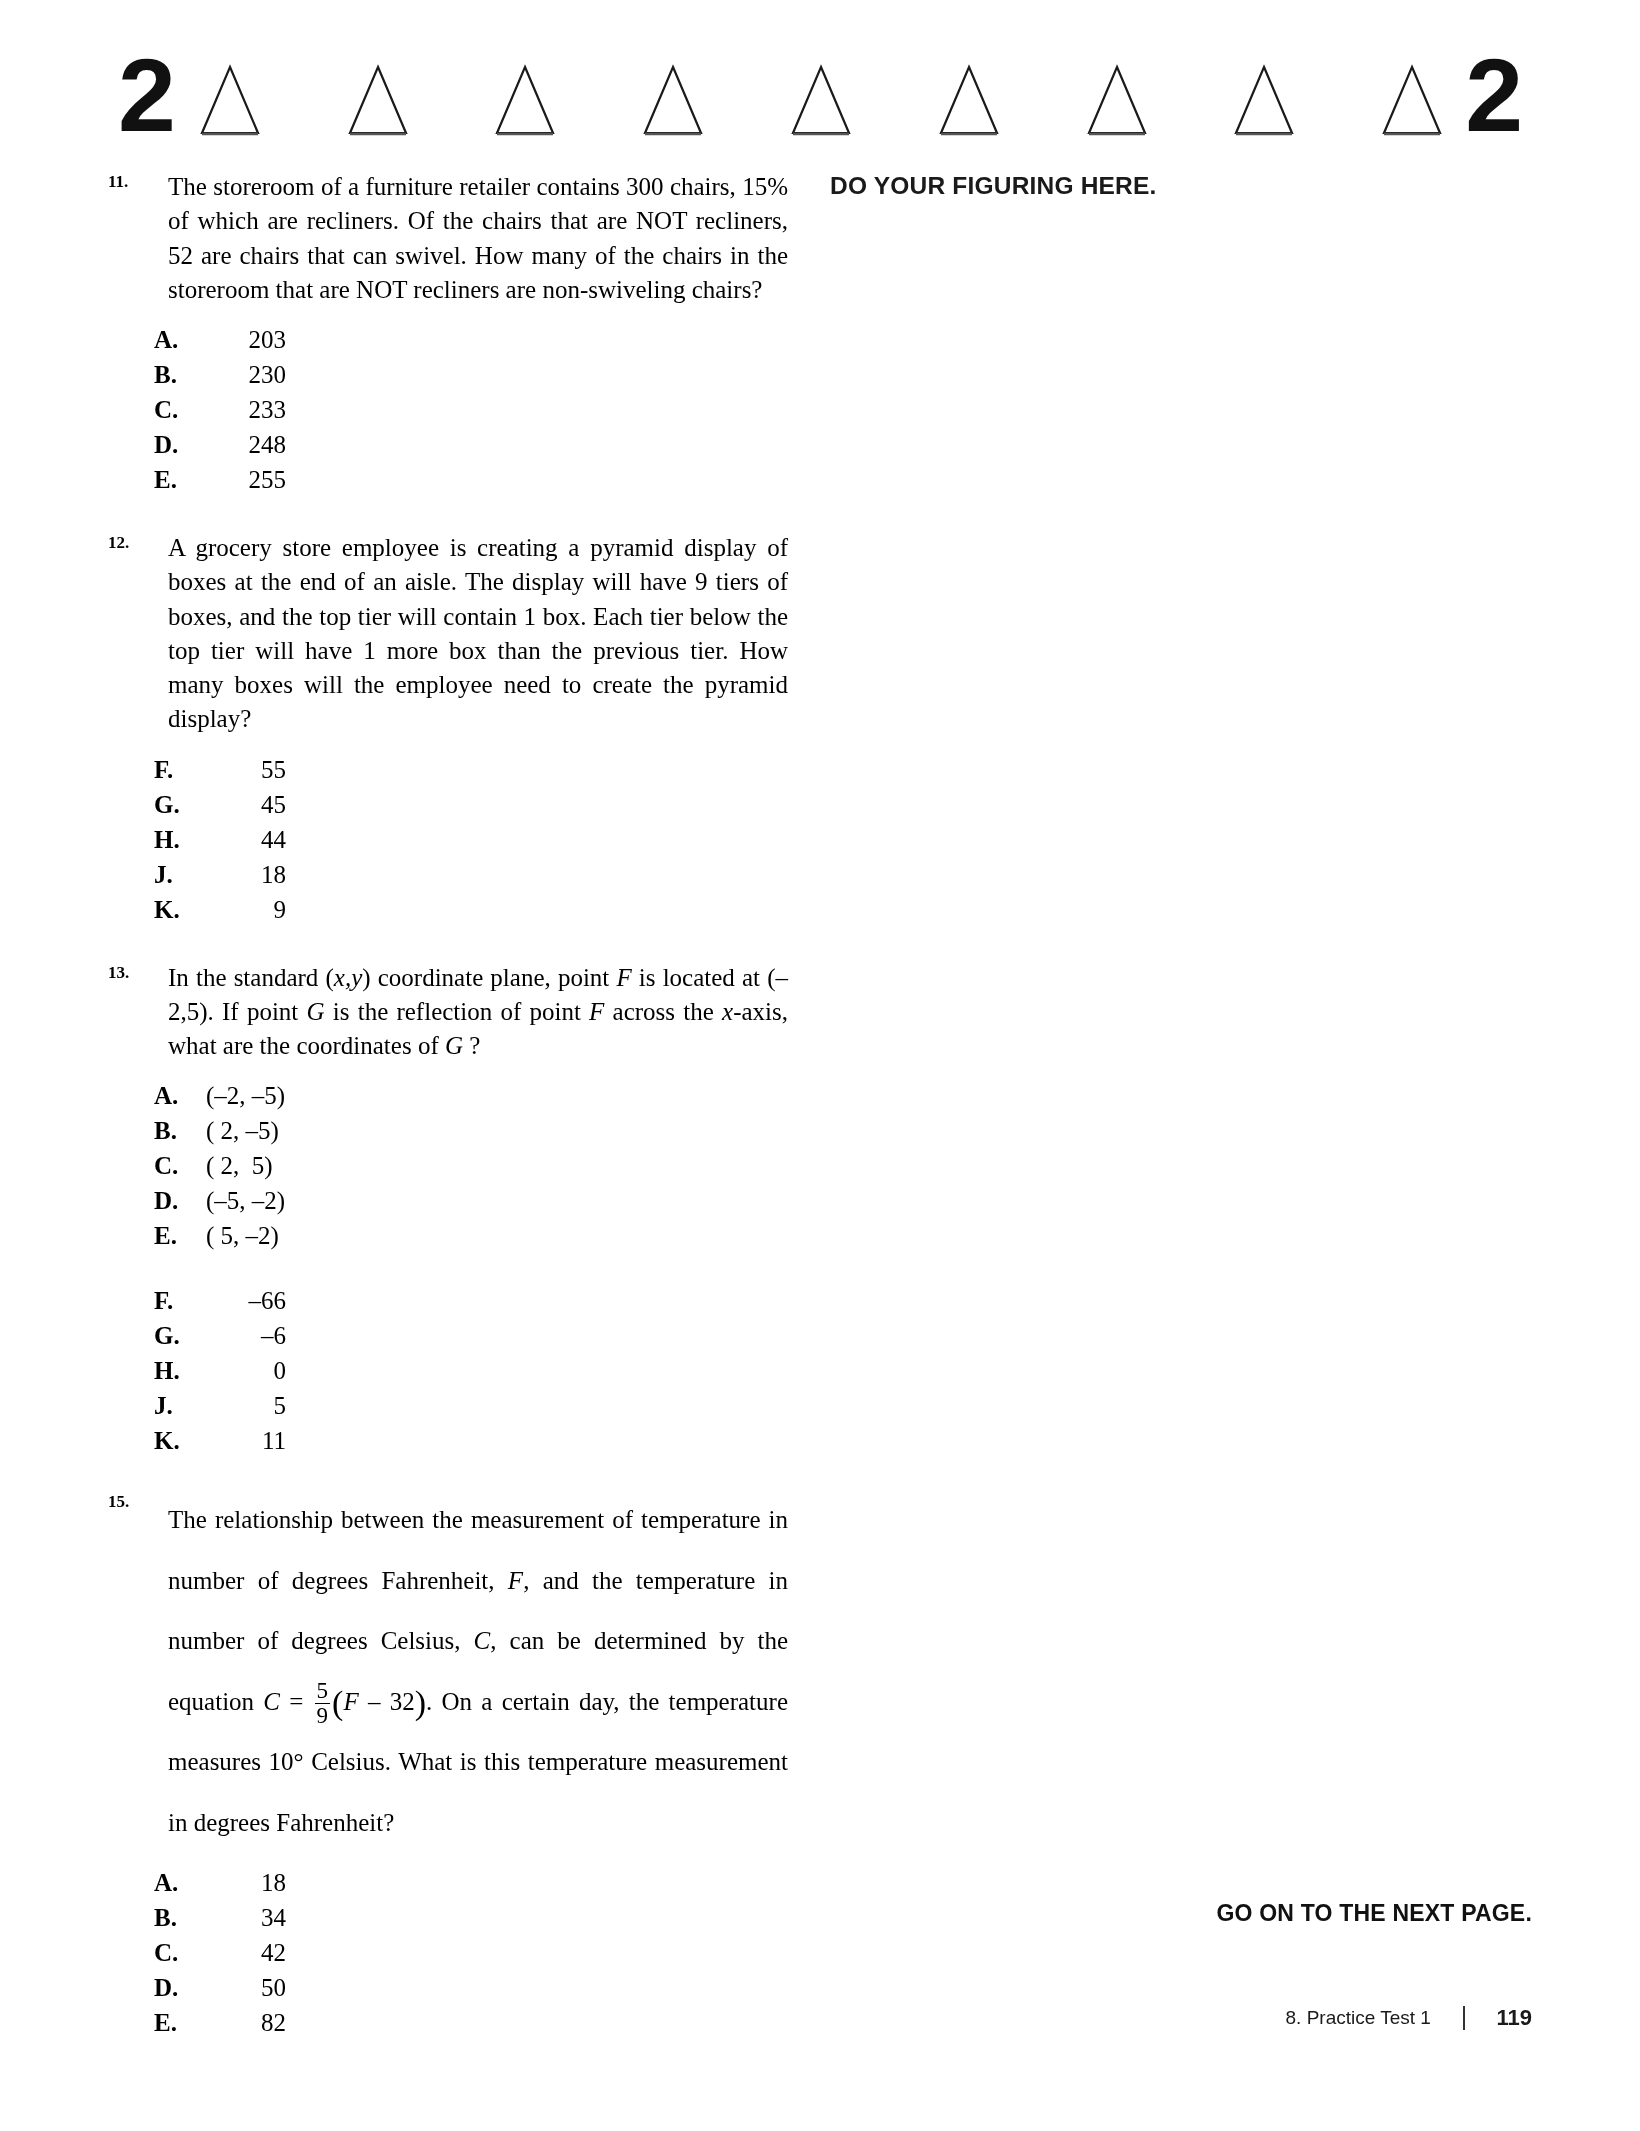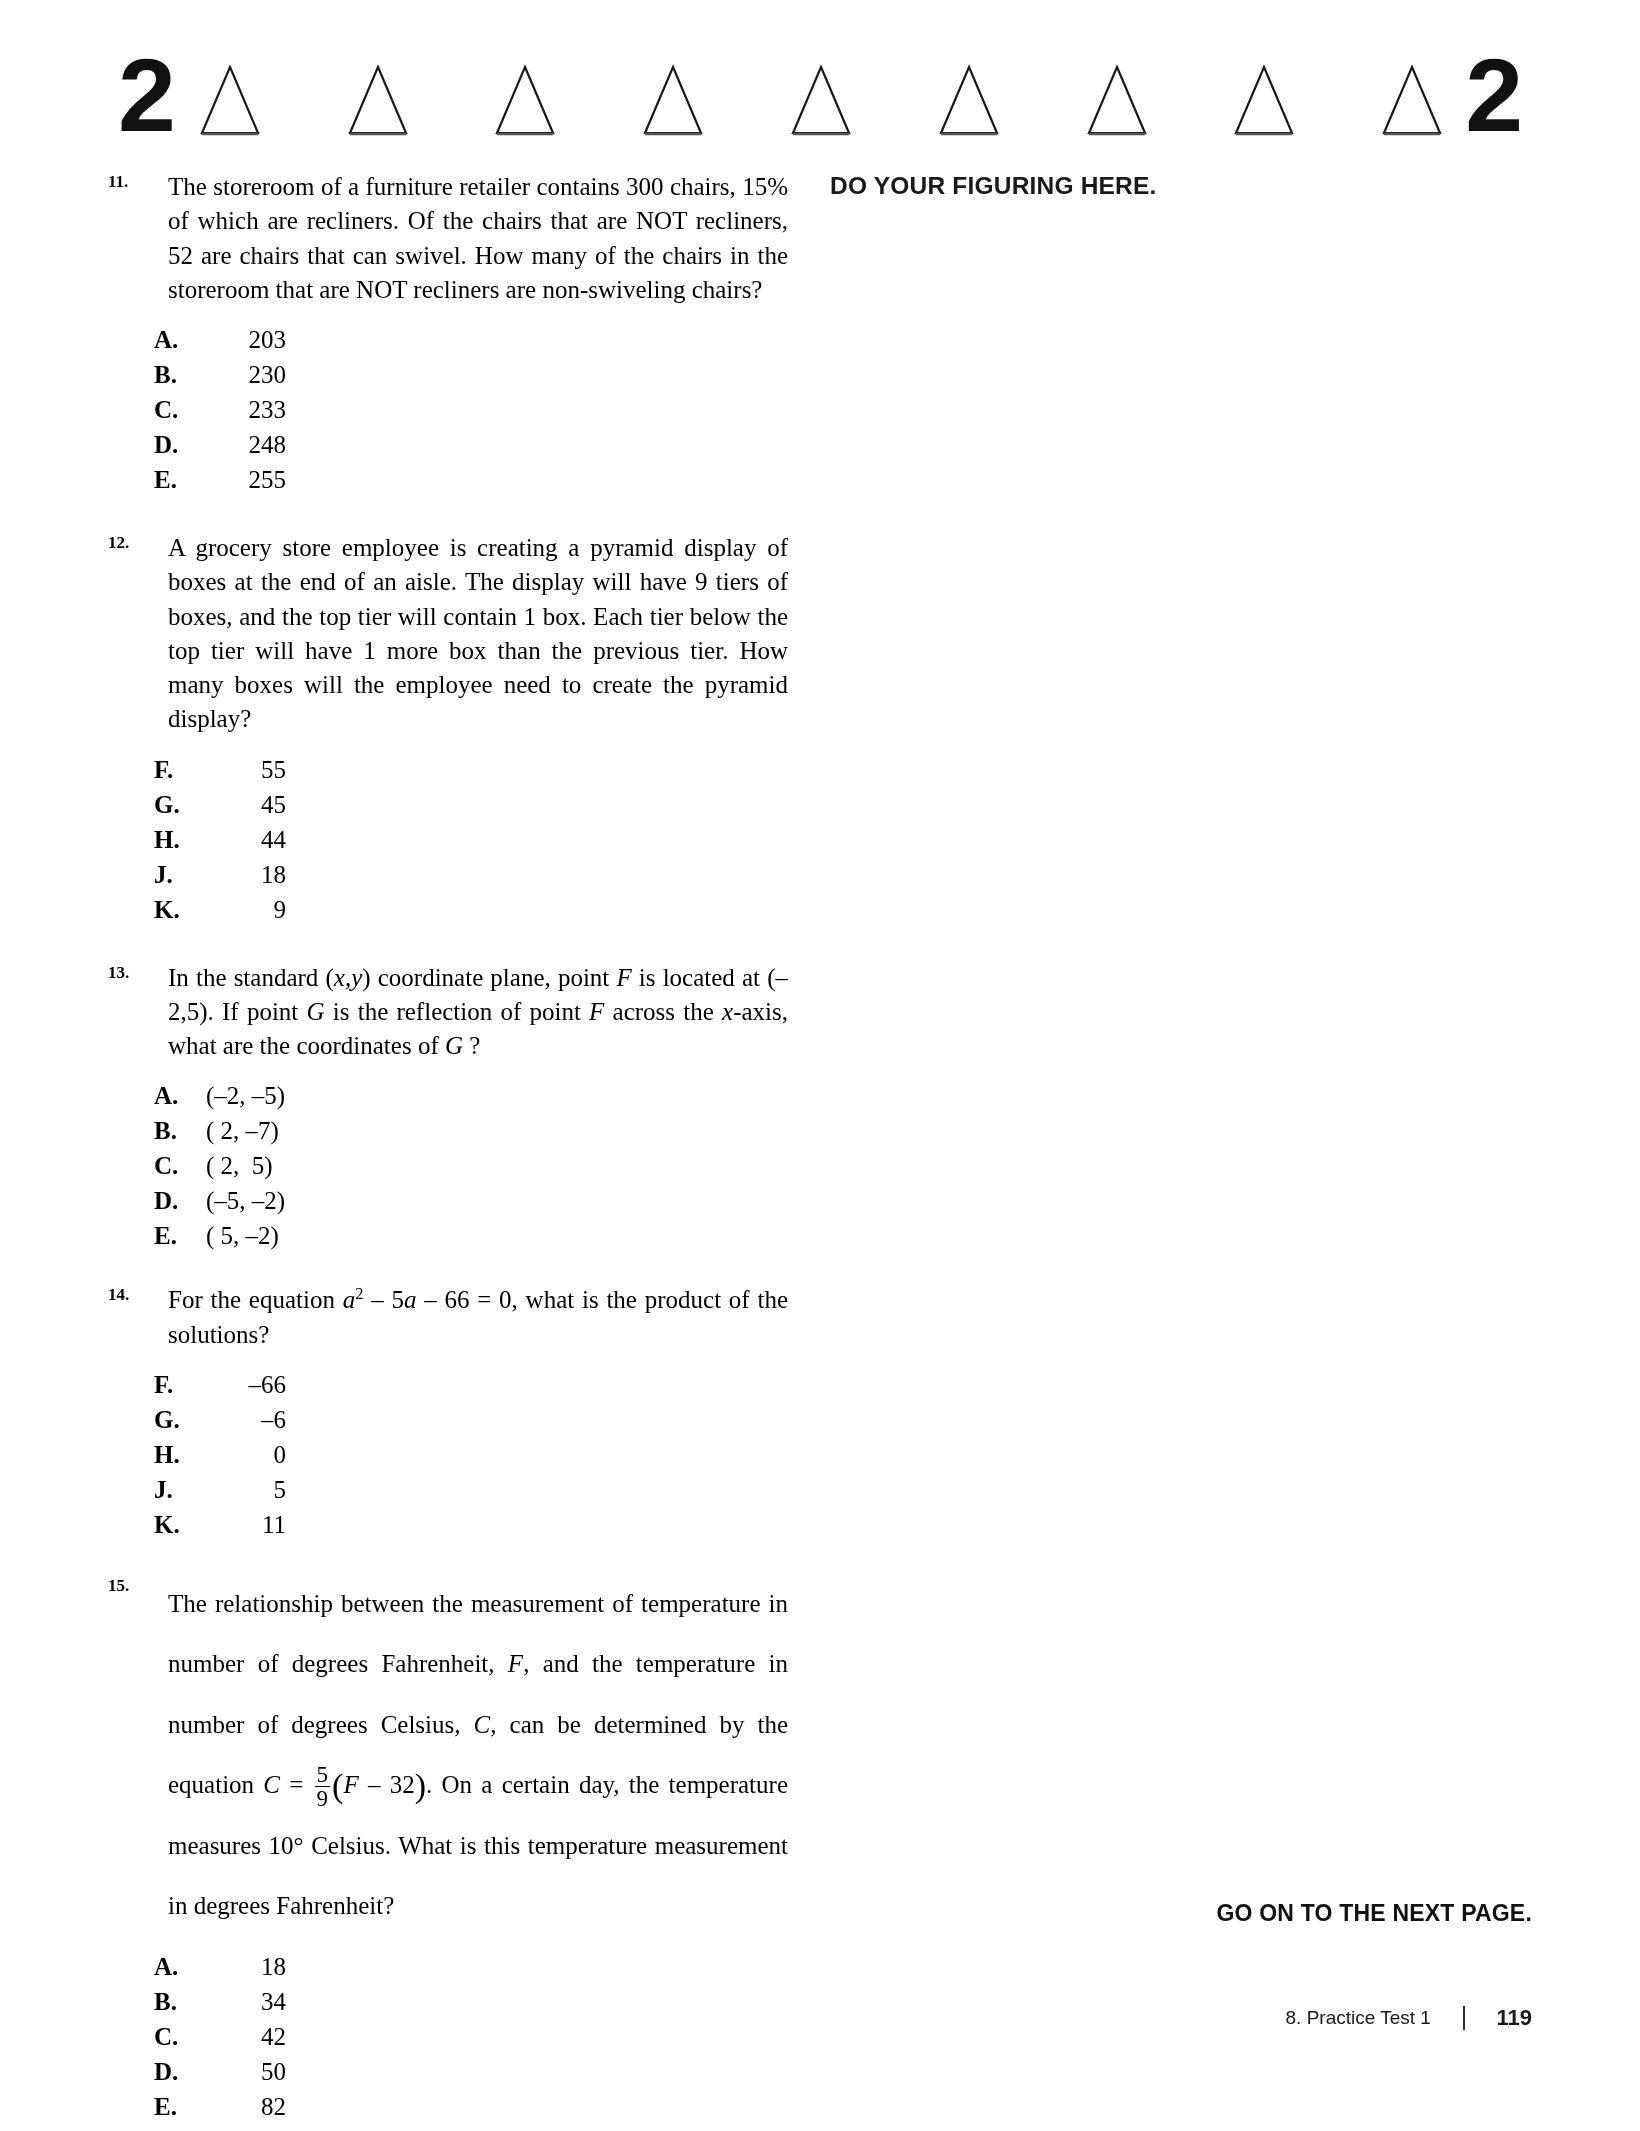--- a/index.html
+++ b/index.html
@@ -343,42 +343,38 @@
         <div class="q-num">13.</div>
         <div class="q-text" id="q13text"><span>In the standard (</span><i>x,y</i><span>) coordinate plane, point </span><i>F</i><span> is located at (–2,5). If point </span><i>G</i><span> is the reflection of point </span><i>F</i><span> across the </span><i>x</i><span>-axis, what are the coordinates of </span><i>G</i><span> ?</span></div>
       </div>
       <div class="choices" id="ch2">
           <div class="choice">
             <span class="choice-letter">A.</span>
             <span class="choice-val coord">(–2, –5)</span>
           </div>
           <div class="choice">
             <span class="choice-letter">B.</span>
-            <span class="choice-val coord">( 2, –7)</span>
+            <span class="choice-val coord">( 2, –5)</span>
           </div>
           <div class="choice">
             <span class="choice-letter">C.</span>
             <span class="choice-val coord">( 2,  5)</span>
           </div>
           <div class="choice">
             <span class="choice-letter">D.</span>
             <span class="choice-val coord">(–5, –2)</span>
           </div>
           <div class="choice">
             <span class="choice-letter">E.</span>
             <span class="choice-val coord">( 5, –2)</span>
           </div>
         </div>
     </div>
 
     <div class="q" style="margin-bottom:32px;">
-      <div class="q-row">
-        <div class="q-num">14.</div>
-        <div class="q-text" id="q14text"><span>For the equation </span><i>a</i><sup>2</sup><span> – 5</span><i>a</i><span> – 66 = 0, what is the product of the solutions?</span></div>
-      </div>
       <div class="choices" id="ch3">
           <div class="choice">
             <span class="choice-letter">F.</span>
             <span class="choice-val">–66</span>
           </div>
           <div class="choice">
             <span class="choice-letter">G.</span>
             <span class="choice-val">–6</span>
           </div>
           <div class="choice">

